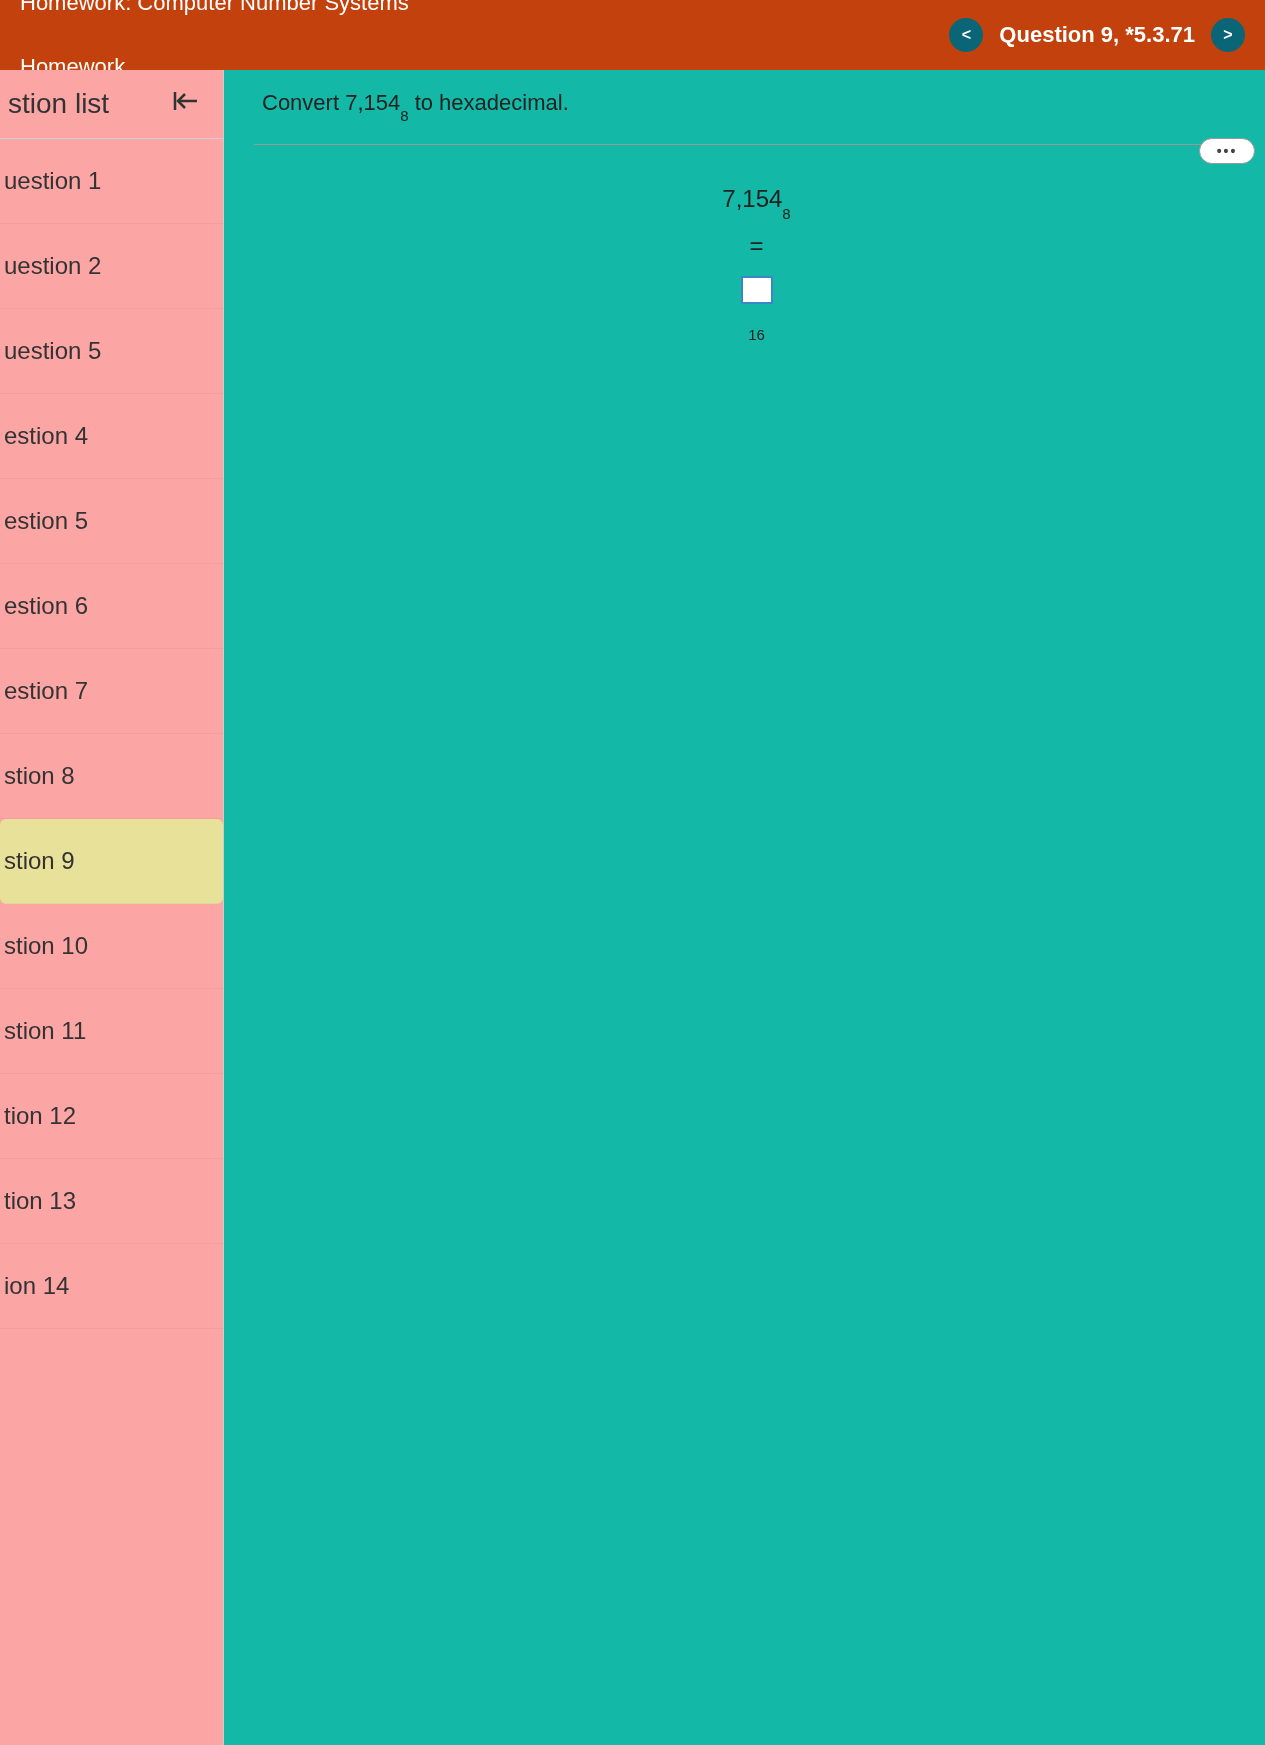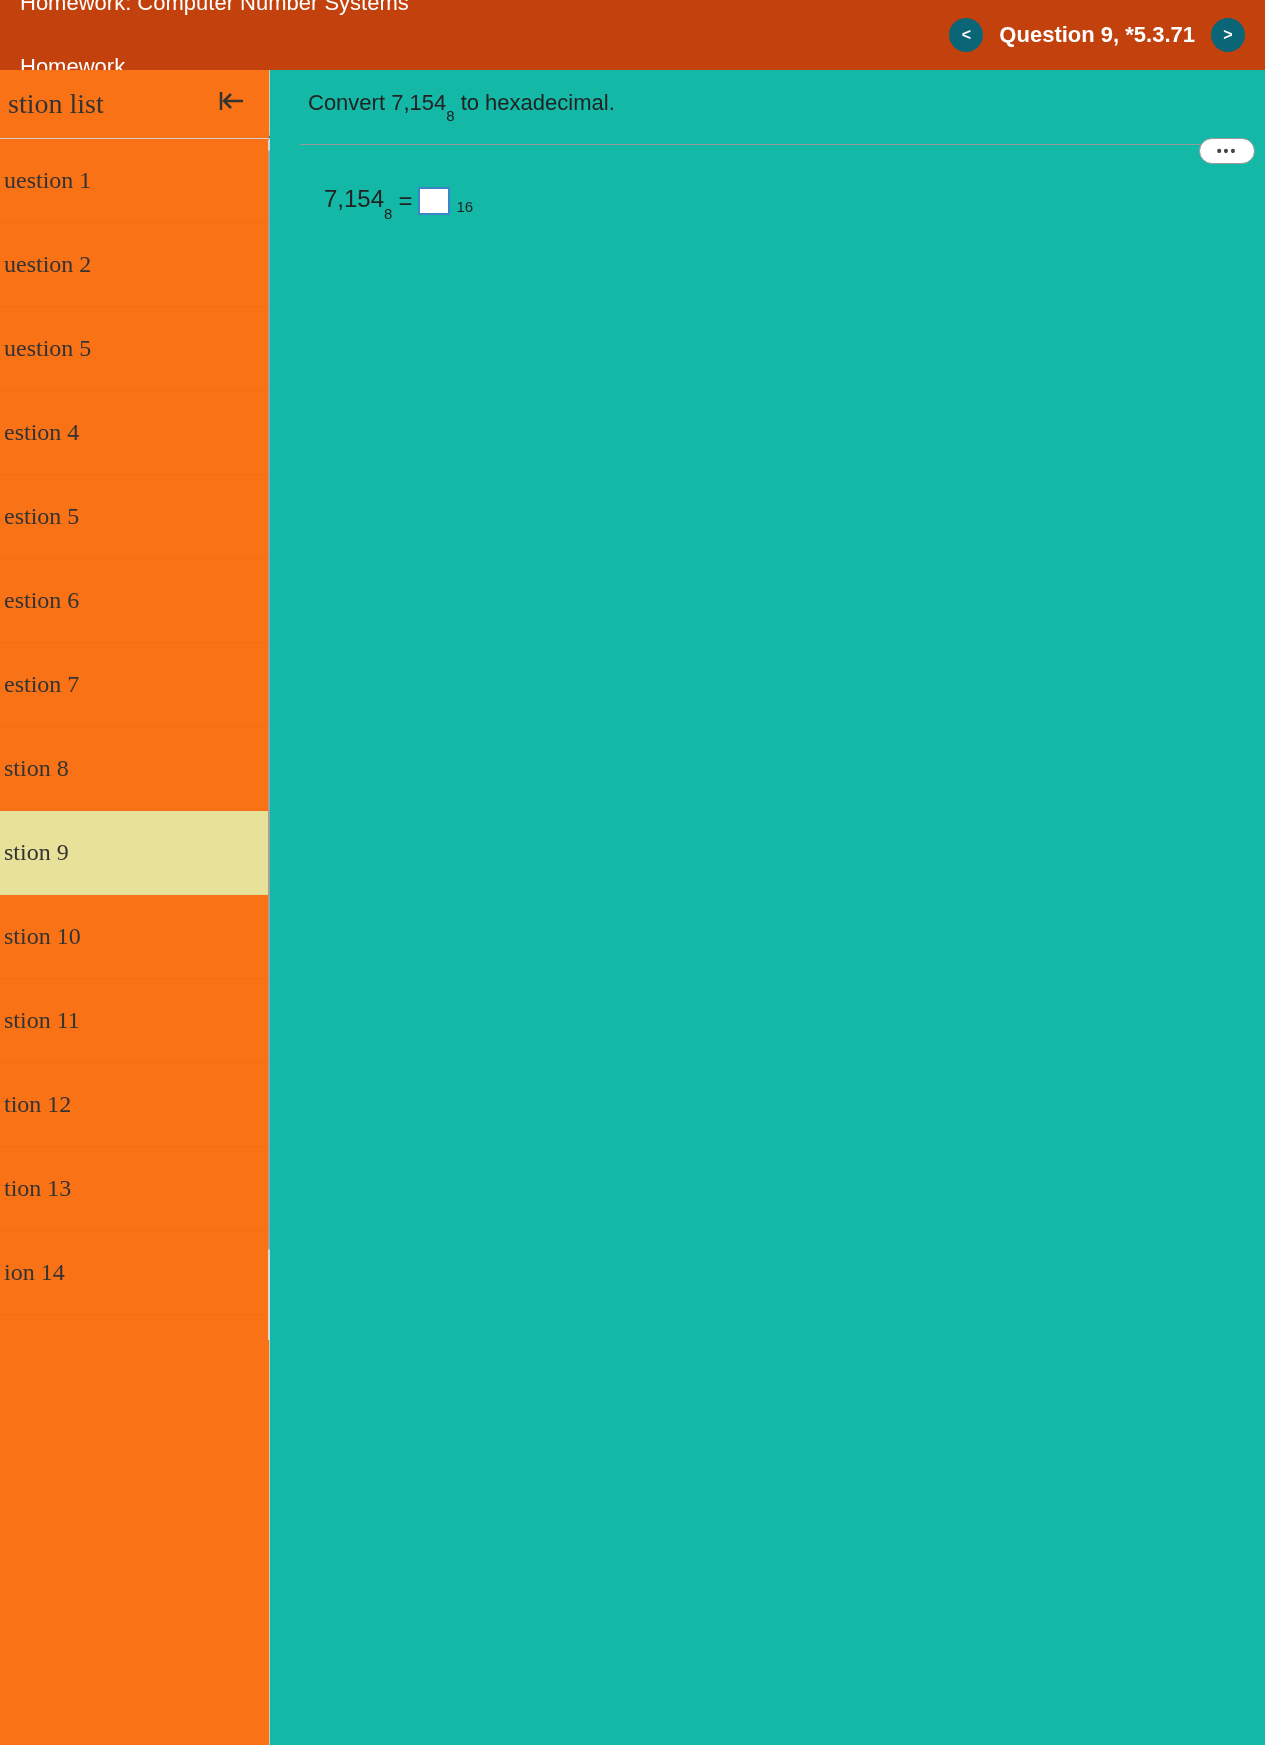--- a/index.html
+++ b/index.html
@@ -55,26 +55,25 @@
       justify-content: center;
       cursor: pointer;
       font-size: 16px;
       font-weight: bold;
     }
     .body-wrap {
       display: flex;
       height: calc(100% - 70px);
     }
     .sidebar {
-      width: 270px;
-      background: #f97316;
+      width: 224px;
+      background: #fca5a5;
       border-right: 1px solid #ccc;
       position: relative;
       flex-shrink: 0;
-      font-family: Liberation Serif, serif;
     }
     .sidebar-header {
       display: flex;
       align-items: center;
       justify-content: space-between;
       padding: 18px 20px 18px 0;
       border-bottom: 1px solid #d0d0d0;
     }
     .sidebar-title {
       font-size: 28px;
@@ -92,20 +91,21 @@
     }
     .question-item {
       padding: 28px 12px 28px 4px;
       font-size: 24px;
       color: #333;
       cursor: pointer;
       border-bottom: 1px solid rgba(0,0,0,0.03);
     }
     .question-item.active {
       background: #e8e19a;
+      border-radius: 6px;
     }
     .scroll-track {
       position: absolute;
       left: 268px;
       top: 70px;
       width: 14px;
       height: 1200px;
       background: #d8d8d8;
     }
     .scroll-thumb {
@@ -161,21 +161,22 @@
       font-weight: bold;
       font-size: 14px;
     }
     .equation {
       margin-top: 40px;
       margin-left: 24px;
       font-size: 24px;
       color: #222;
       display: flex;
       align-items: center;
-      gap: 6px;
+      gap: 16px;
+      flex-direction: column;
     }
     .sub {
       font-size: 15px;
       vertical-align: sub;
       position: relative;
       top: 6px;
     }
     .answer-box {
       display: inline-block;
       width: 32px;

